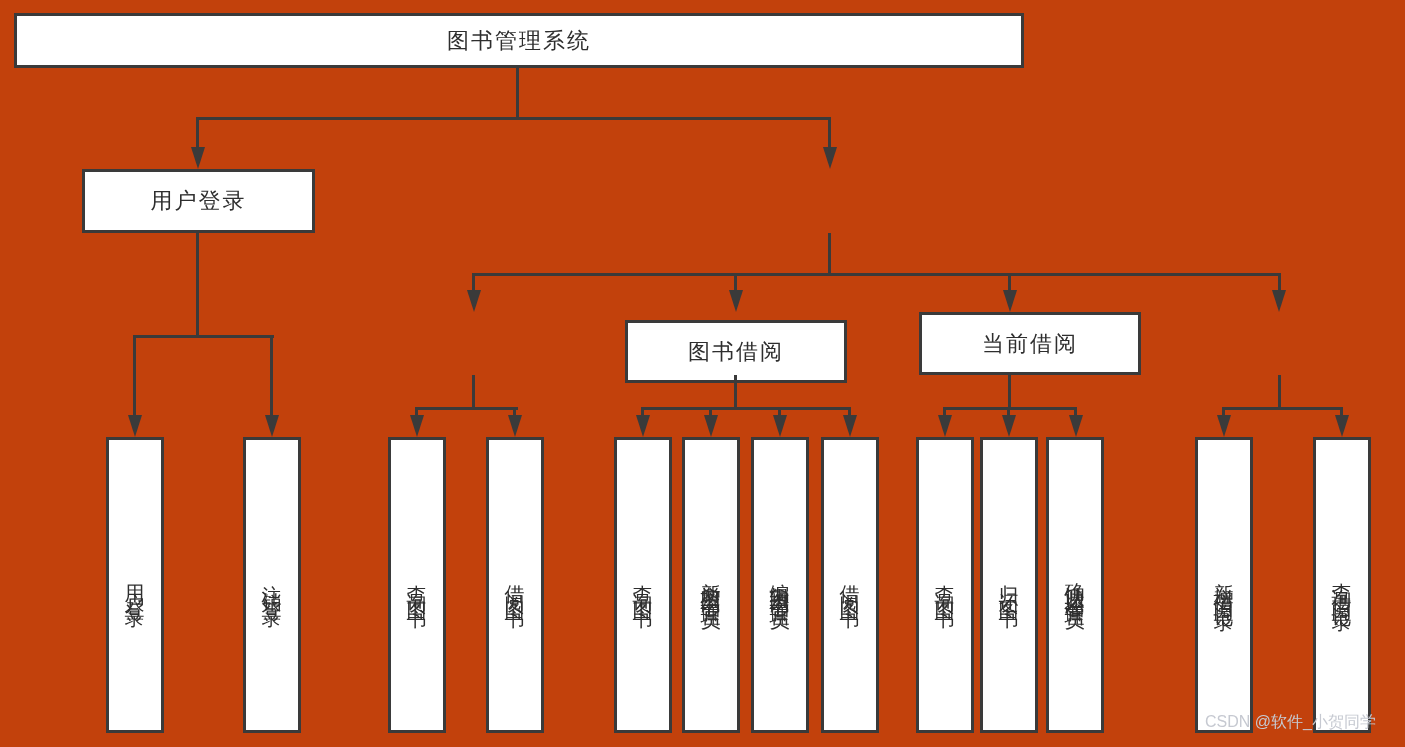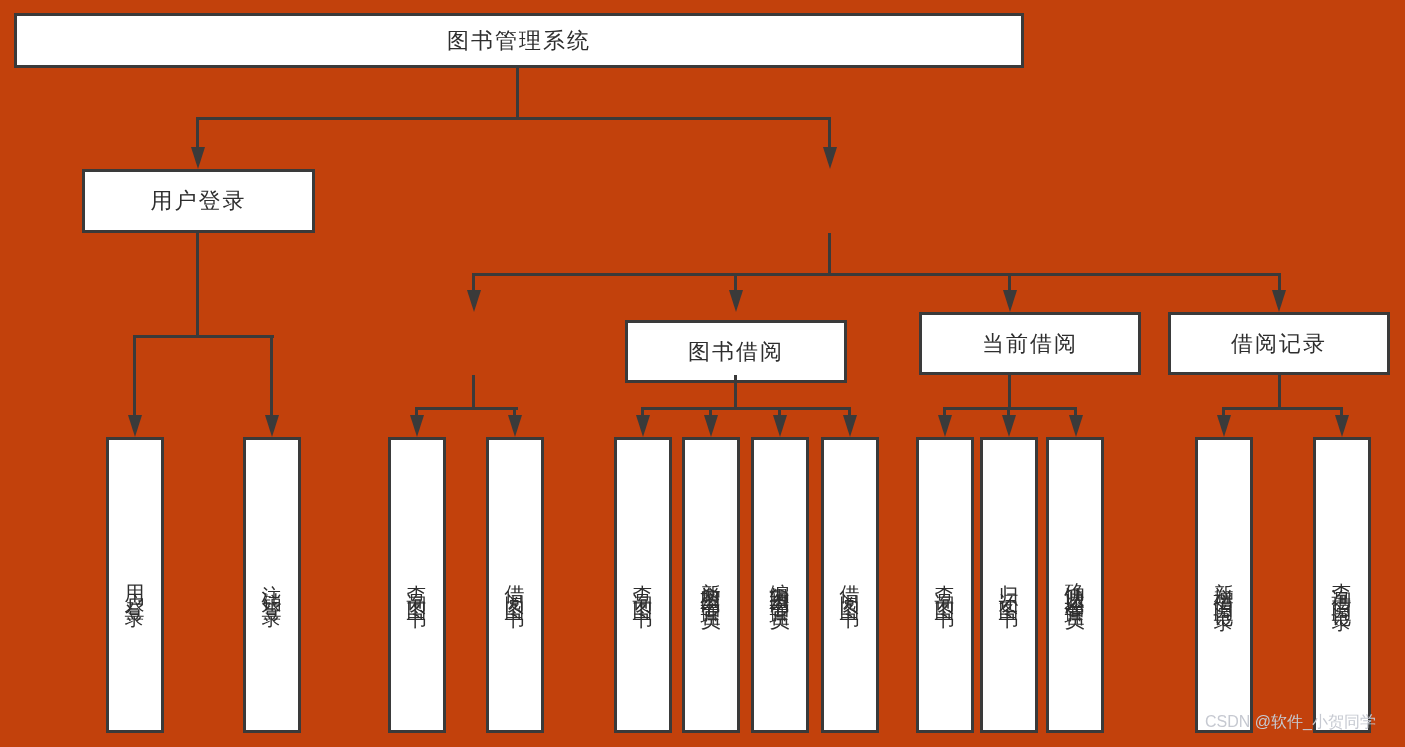--- a/index.html
+++ b/index.html
@@ -104,23 +104,20 @@
   <div class="arrow" style="left:1003px; top:290px;"></div>
   <div class="vline" style="left:1278px; top:273px; height:19px;"></div>
   <div class="arrow" style="left:1272px; top:290px;"></div>
 
   <div class="box h" style="left:625px; top:320px; width:222px; height:63px;">
     <span class="lbl">图书借阅</span>
   </div>
   <div class="box h" style="left:899px; top:312px; width:222px; height:63px;margin-left:20px;">
     <span class="lbl">当前借阅</span>
   </div>
-  <div class="box h" style="left:1168px; top:312px; width:222px; height:63px;">
-    <span class="lbl">借阅记录</span>
-  </div>
 
   <div class="vline" style="left:472px; top:375px; height:32px;"></div>
   <div class="hline" style="left:415px; top:407px; width:103px;"></div>
   <div class="vline" style="left:415px; top:407px; height:10px;"></div>
   <div class="arrow" style="left:410px; top:415px;"></div>
   <div class="vline" style="left:513px; top:407px; height:10px;"></div>
   <div class="arrow" style="left:508px; top:415px;"></div>
 
   <div class="vline" style="left:734px; top:375px; height:32px;"></div>
   <div class="hline" style="left:641px; top:407px; width:210px;"></div>

